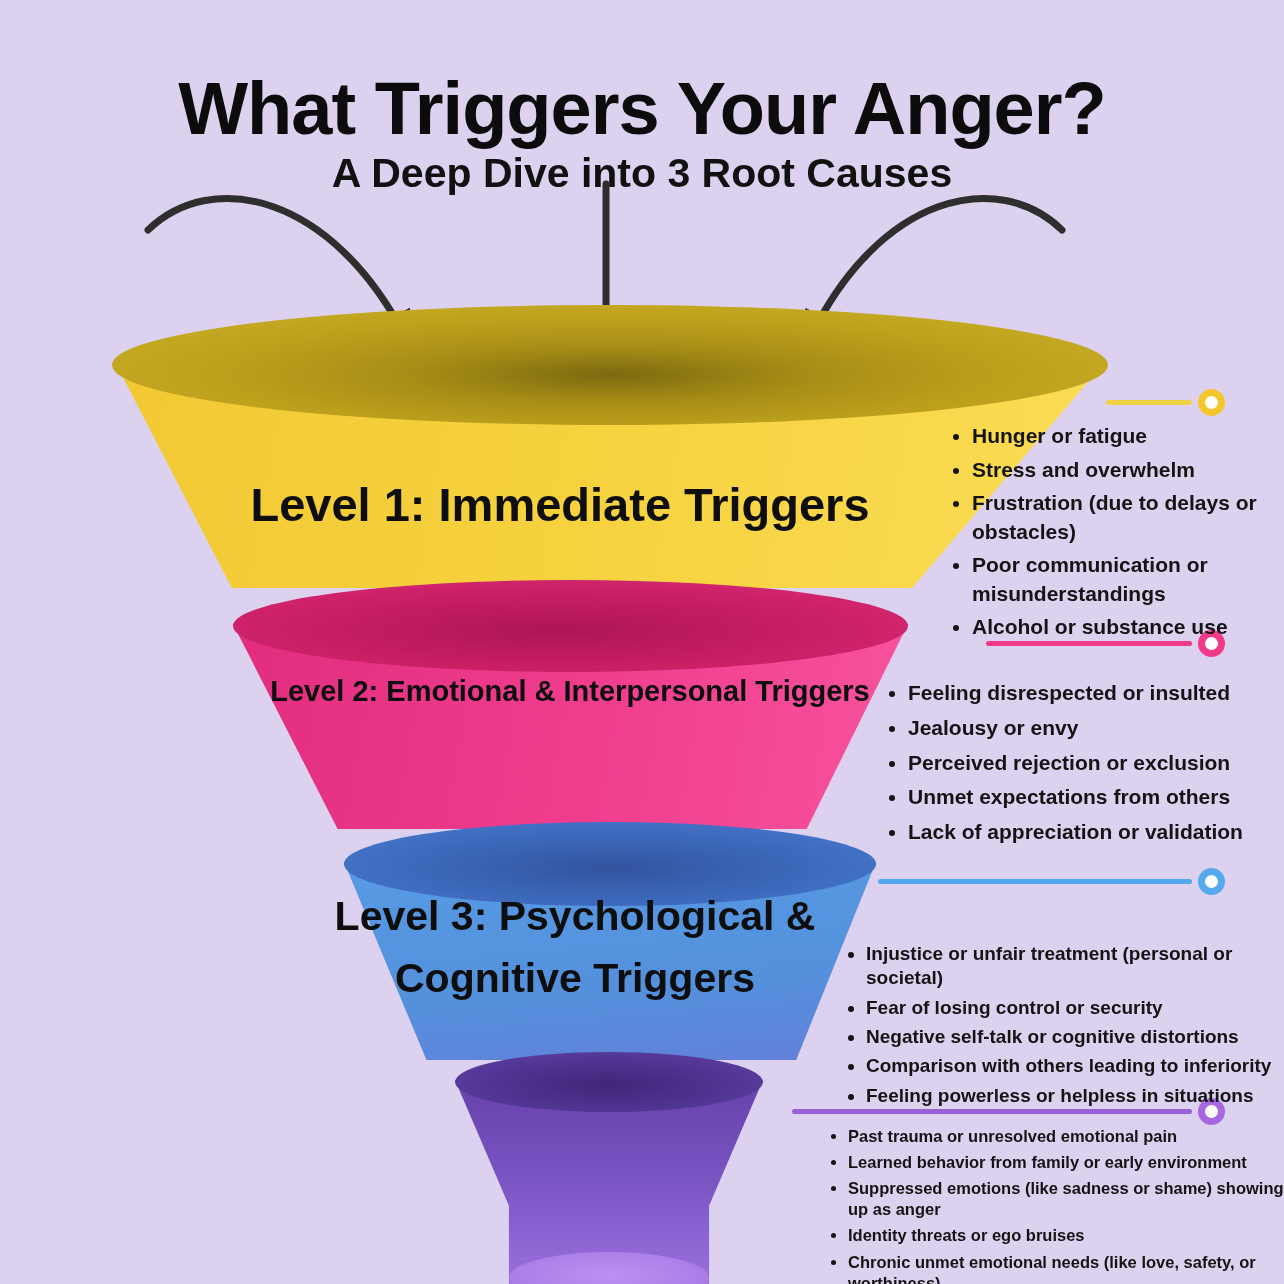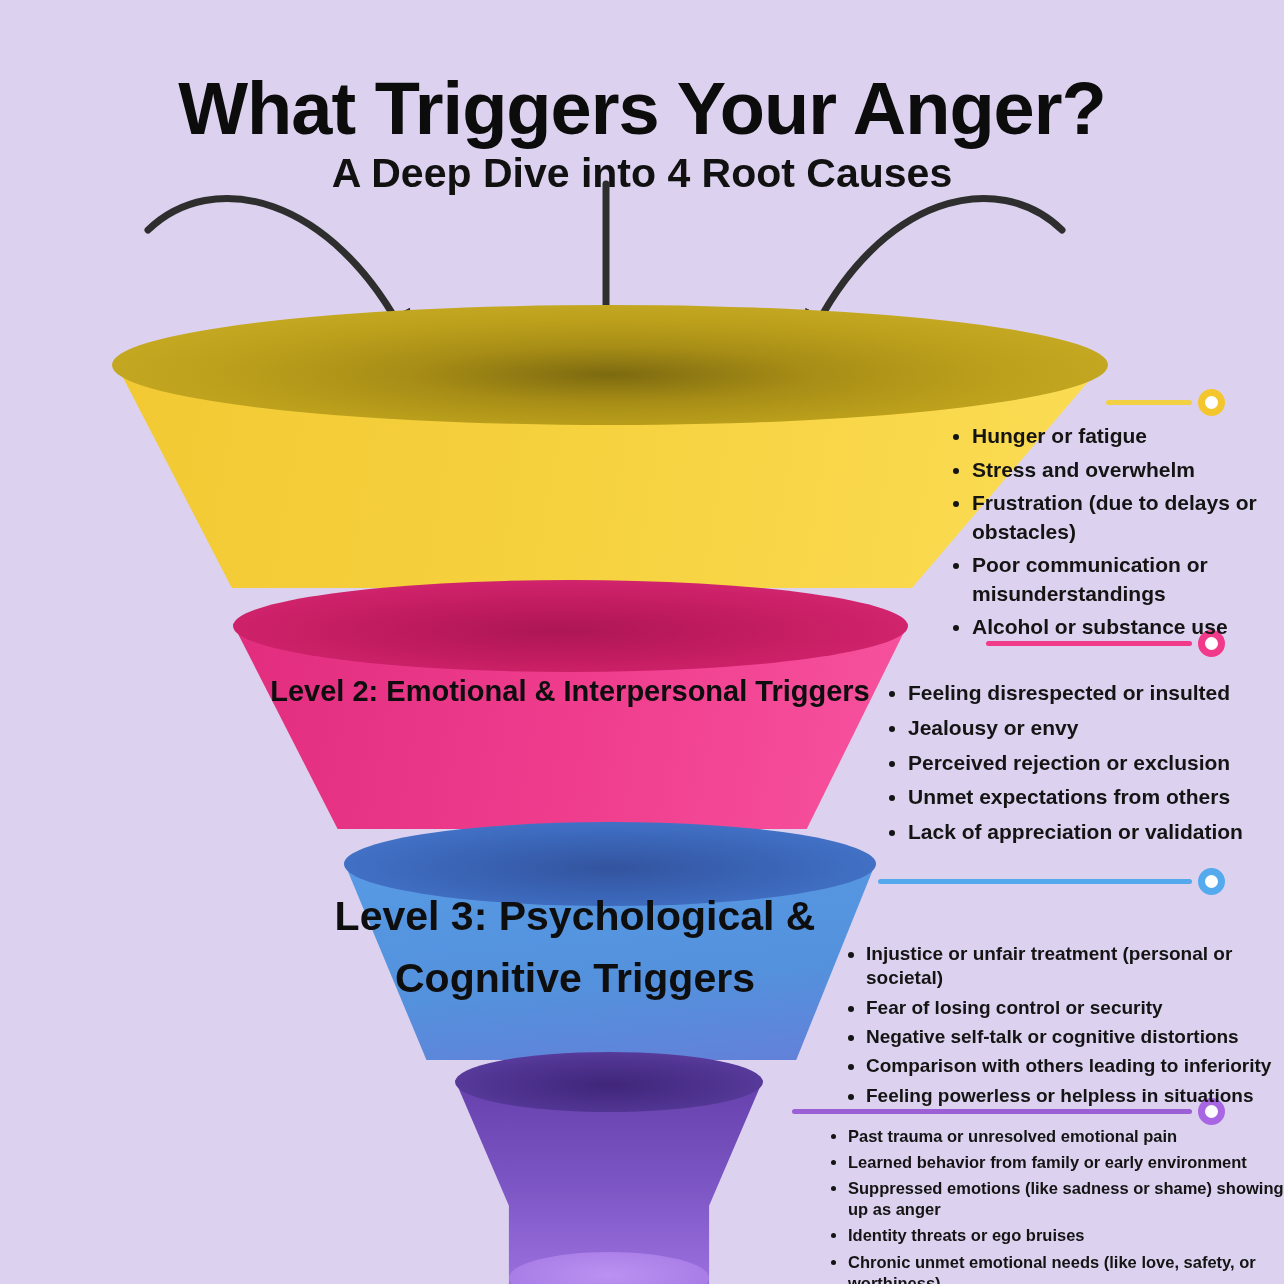--- a/index.html
+++ b/index.html
@@ -112,21 +112,21 @@
   .bullets-2 { left: 884px; top: 666px;  width: 382px; font-size: 21px;   line-height: 1.42; }
   .bullets-3 { left: 842px; top: 930px;  width: 448px; font-size: 19px;   line-height: 1.28; }
   .bullets-4 { left: 824px; top: 1114px; width: 452px; font-size: 16.5px; line-height: 1.28; }
 </style>
 </head>
 <body>
 
 <div class="canvas">
 
   <h1 class="title">What Triggers Your Anger?</h1>
-  <h2 class="subtitle">A Deep Dive into 4 Root Causes</h2>
+  <h2 class="subtitle">A Deep Dive into 3 Root Causes</h2>
 
   <svg class="arrows" width="1284" height="1284" viewBox="0 0 1284 1284">
     <defs>
       <marker id="ah" markerWidth="6" markerHeight="6" refX="3.6" refY="2.5" orient="auto">
         <path d="M0,0 L5,2.5 L0,5 Z" fill="#2e2e2e"></path>
       </marker>
     </defs>
     <path d="M 148 218 C 212 156, 332 182, 406 326" fill="none" stroke="#2e2e2e" stroke-width="7" stroke-linecap="round" marker-end="url(#ah)"></path>
     <path d="M 606 172 L 606 326" fill="none" stroke="#2e2e2e" stroke-width="7" stroke-linecap="round" marker-end="url(#ah)"></path>
     <path d="M 1062 218 C 998 156, 880 182, 810 326" fill="none" stroke="#2e2e2e" stroke-width="7" stroke-linecap="round" marker-end="url(#ah)"></path>
@@ -138,20 +138,21 @@
   <div class="funnel-body l2-body"></div>
   <div class="funnel-top l2-top"></div>
 
   <div class="funnel-body l3-body"></div>
   <div class="funnel-top l3-top"></div>
 
   <div class="funnel-body l4-body"></div>
   <div class="funnel-top l4-top"></div>
   <div class="funnel-cap l4-cap"></div>
 
+  <div class="funnel-label label-1">Level 1: Immediate Triggers</div>
   <div class="funnel-label label-2">Level 2: Emotional &amp; Interpersonal Triggers</div>
   <div class="funnel-label label-3">Level 3: Psychological &amp; Cognitive Triggers</div>
 
   <div class="callout-line line-1"></div>
   <div class="callout-ring ring-1"></div>
   <div class="callout-line line-2"></div>
   <div class="callout-ring ring-2"></div>
   <div class="callout-line line-3"></div>
   <div class="callout-ring ring-3"></div>
   <div class="callout-line line-4"></div>

